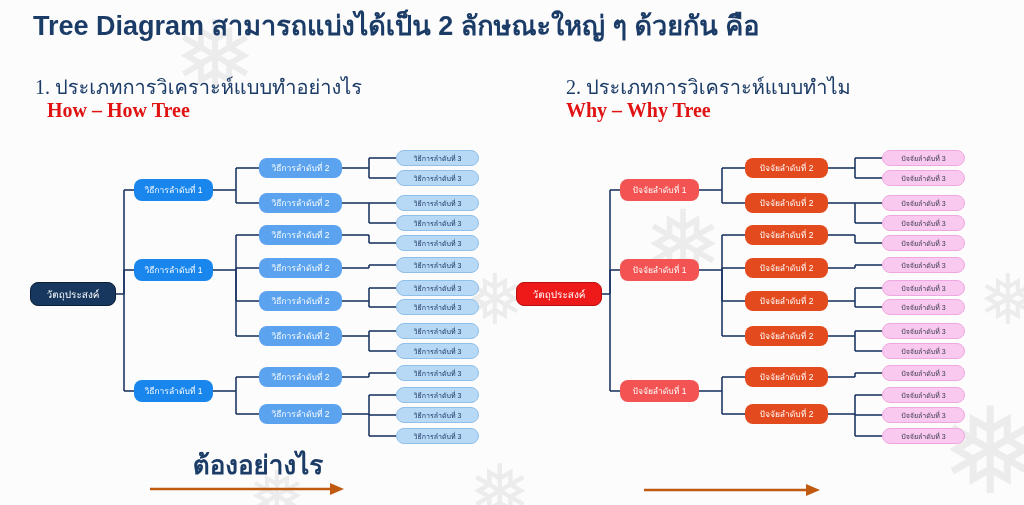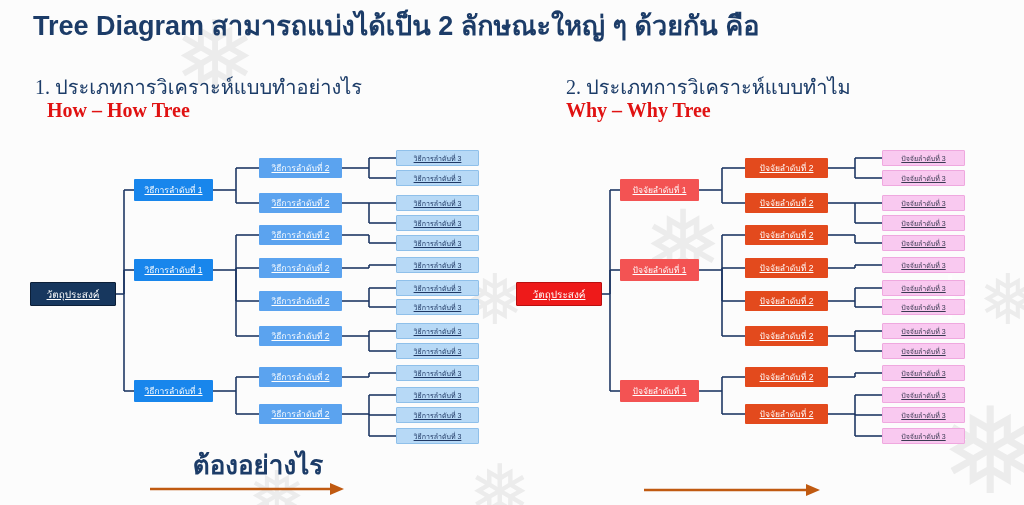--- a/index.html
+++ b/index.html
@@ -26,21 +26,21 @@
   .tree-title{
     position:absolute;top:99px;font-family:"Liberation Serif",serif;
     font-size:20px;font-weight:bold;color:var(--red,#e01212);white-space:nowrap;
   }
   .caption{
     position:absolute;text-align:center;font-family:"Liberation Serif",serif;
     font-size:26px;font-weight:600;color:var(--navy,#1c3c68);white-space:nowrap;
   }
   .node{
     position:absolute;text-align:center;white-space:nowrap;overflow:visible;
-    border-radius:1px;box-sizing:border-box;text-decoration:underline;
+    border-radius:8px;box-sizing:border-box;
   }
   #connector-svg,.arrow{position:absolute;pointer-events:none;}
   #connector-svg{left:0;top:0;}
   .arrow line{stroke:var(--arrow,#c05a11);stroke-width:2.4;}
   .arrow polygon{fill:var(--arrow,#c05a11);}
 </style>
 </head>
 <body>
 
 <div id="stage" style="--bg: #fcfcfc; --navy: #1c3c68; --red: #e01212; --arrow: #c05a11; --wm: #d9d9d9;">

